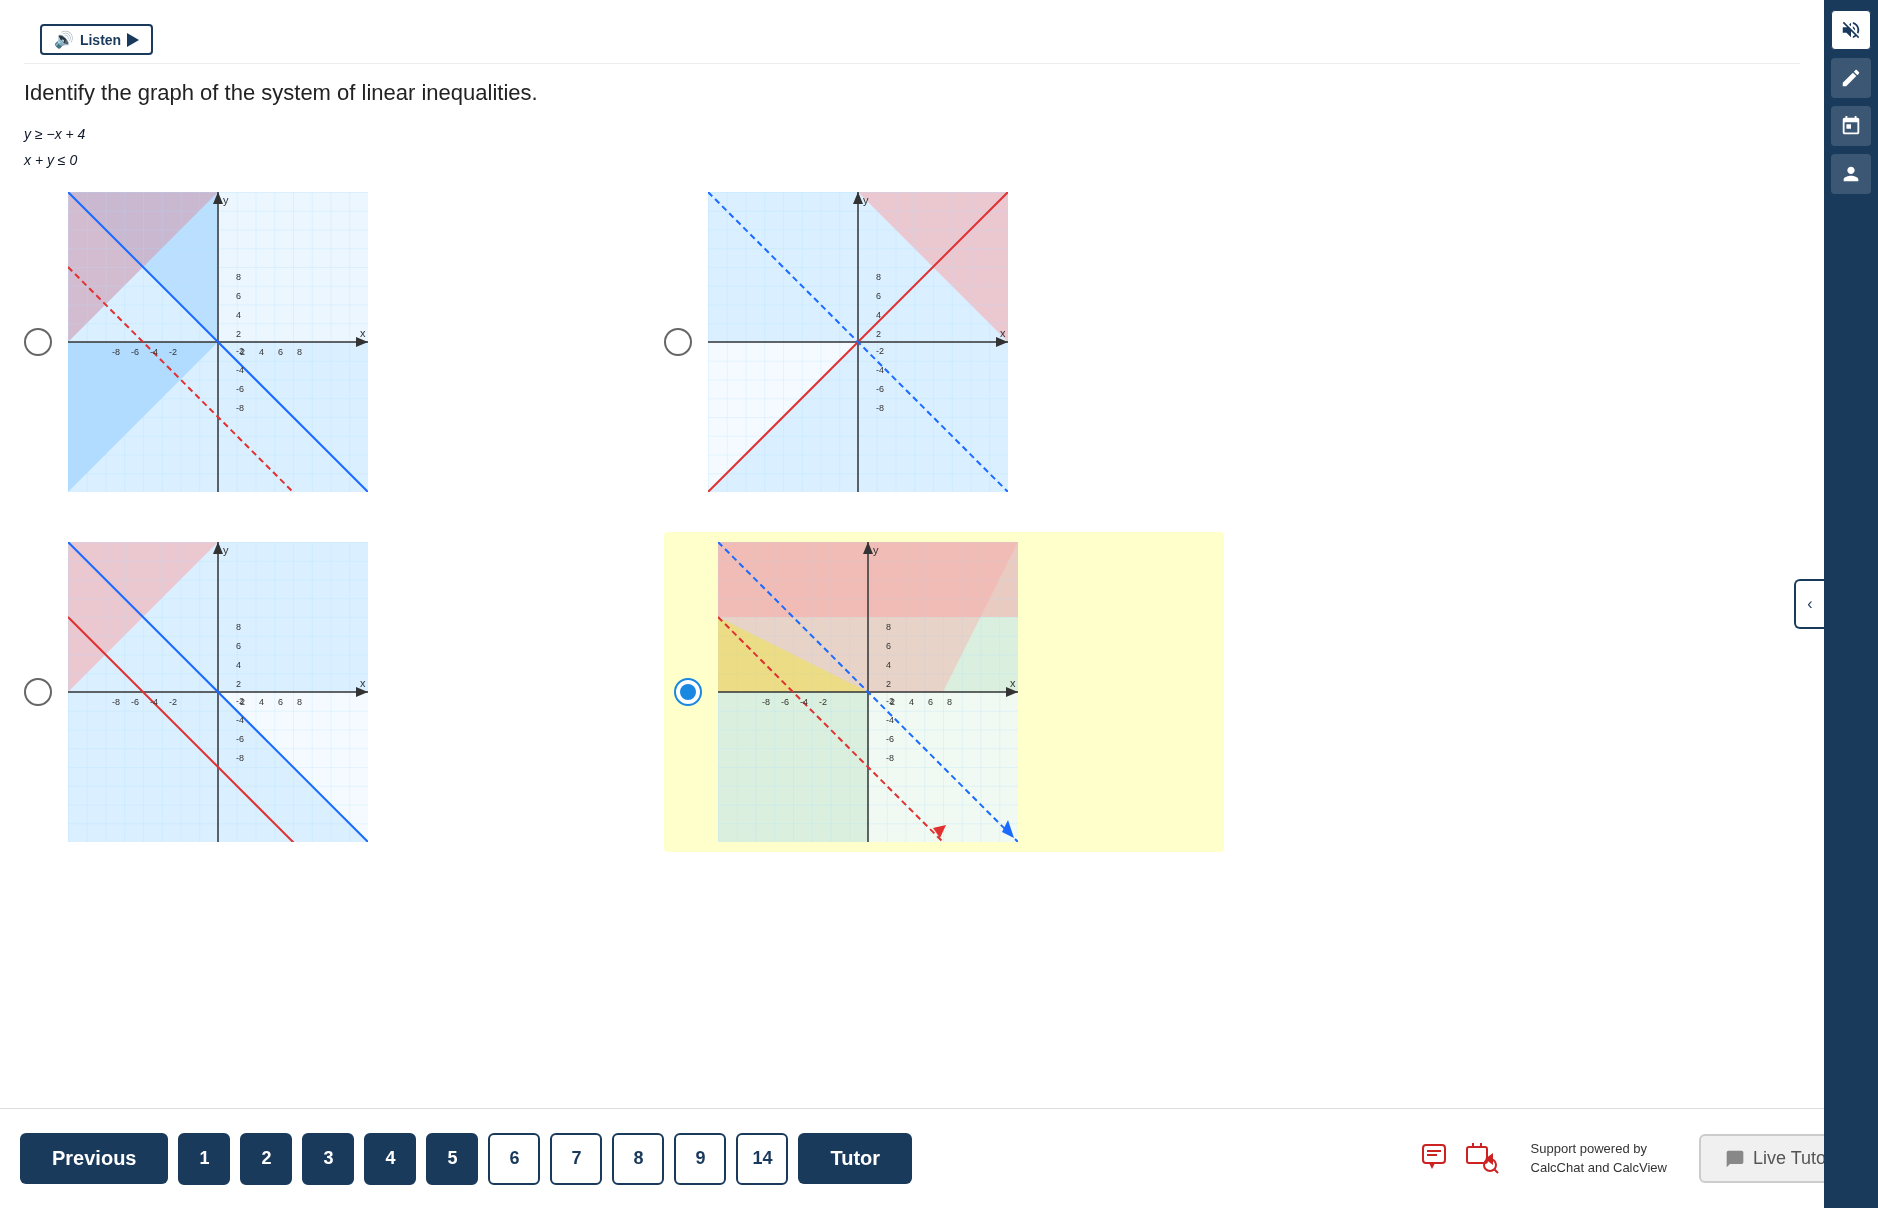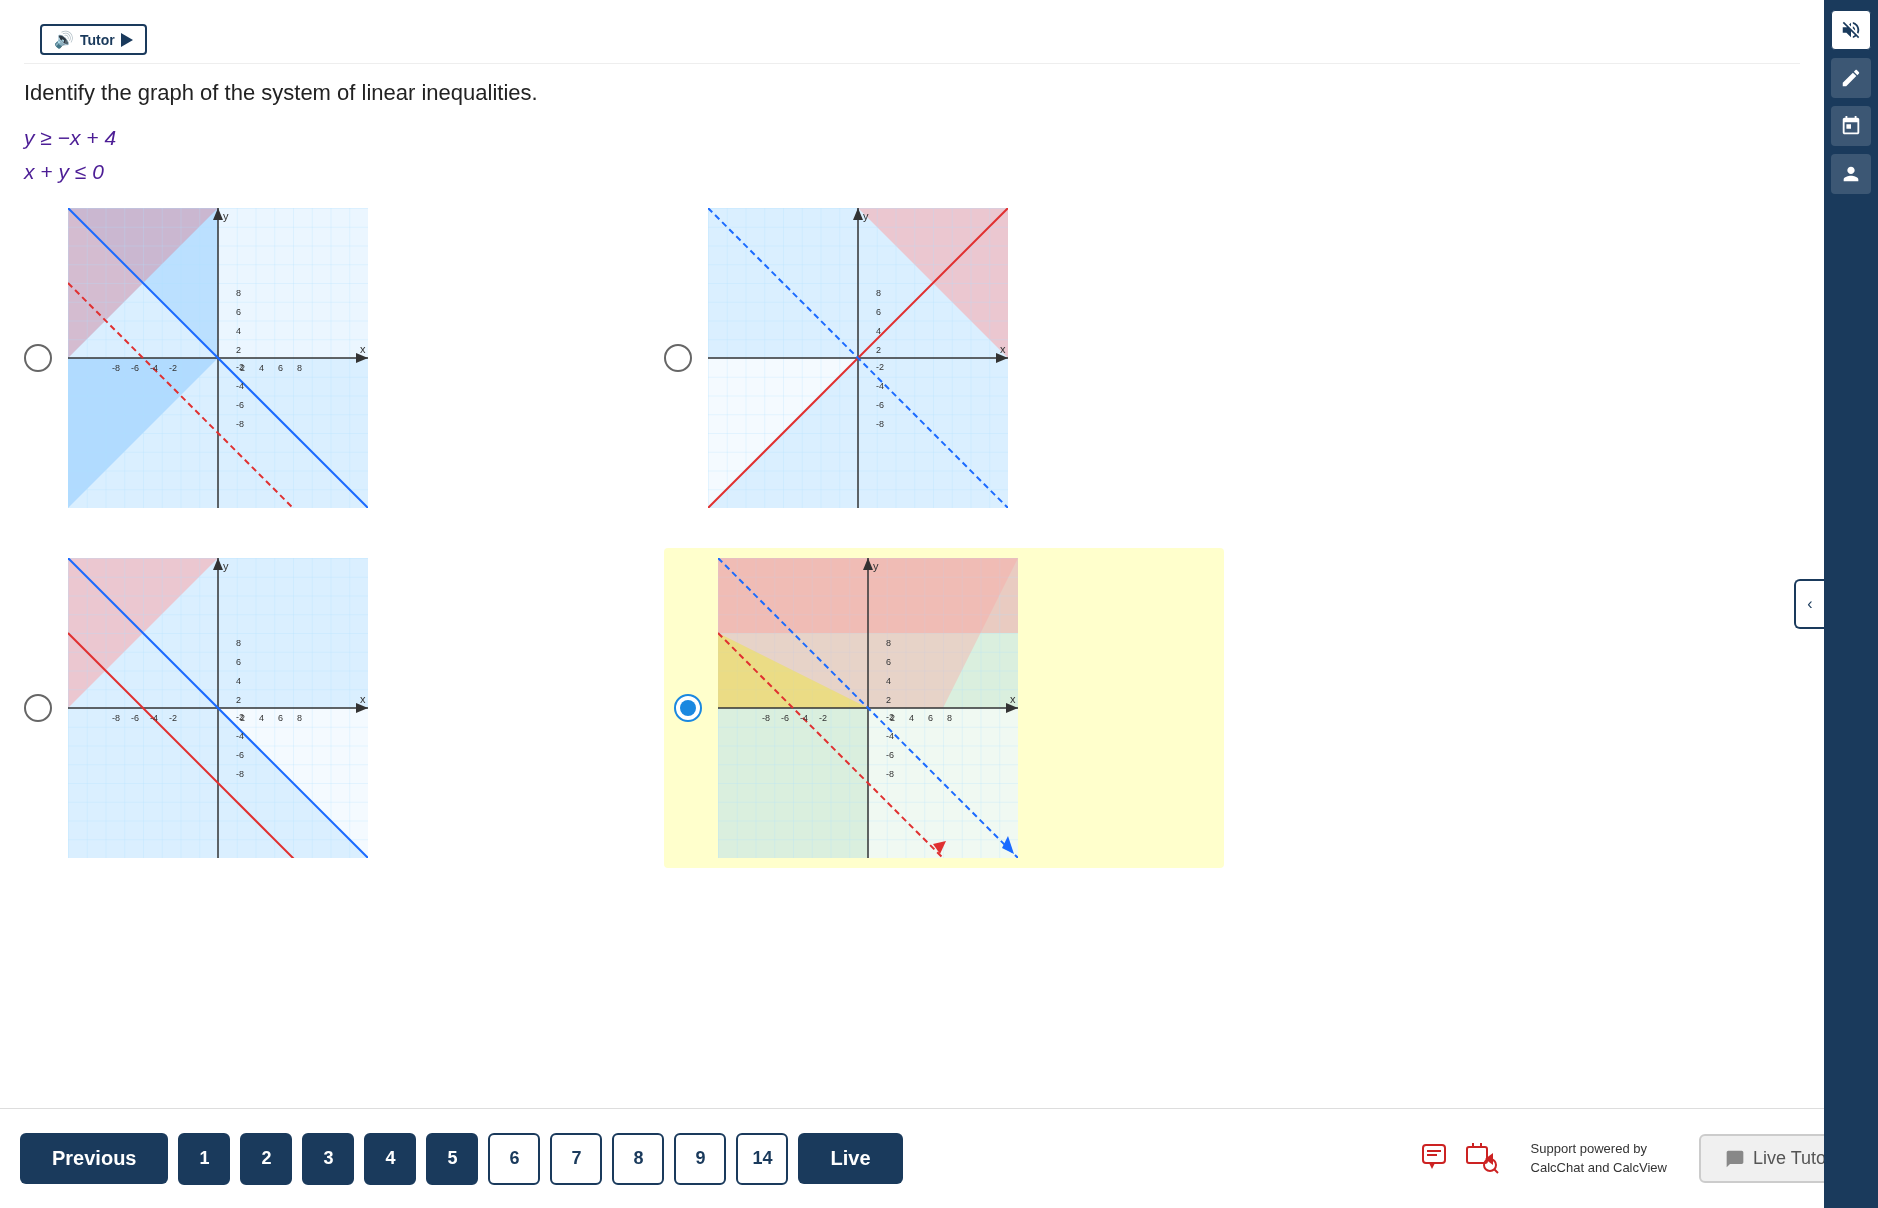--- a/index.html
+++ b/index.html
@@ -109,22 +109,22 @@
       font-size: 22px;
       color: #222;
       margin-bottom: 20px;
       margin-top: 16px;
     }
 
     .inequalities {
       margin-bottom: 24px;
     }
     .inequality {
-      font-size: 21px;
-      color: #4c1d95;
+      font-size: 14px;
+      color: #0f172a;
       margin-bottom: 10px;
       font-style: italic;
     }
 
     
     .graphs-grid {
       display: grid;
       grid-template-columns: 1fr 1fr;
       gap: 40px 80px;
       margin-top: 10px;
@@ -295,21 +295,21 @@
   </div>
 </div>
 
 <div class="collapse-arrow">‹</div>
 
 <div class="main-content">
 
   <div class="top-bar">
     <button class="listen-btn">
       <span class="speaker-icon">🔊</span>
-      <span>Tutor</span>
+      <span>Listen</span>
       <div class="play-icon"></div>
     </button>
   </div>
 
   <div class="question-text">Identify the graph of the system of linear inequalities.</div>
 
   <div class="inequalities">
     <div class="inequality">
       <i>y</i> ≥ −<i>x</i> + 4
     </div>
@@ -528,21 +528,21 @@
   <button class="page-num-btn active">2</button>
   <button class="page-num-btn active">3</button>
   <button class="page-num-btn active">4</button>
   <button class="page-num-btn active">5</button>
   <button class="page-num-btn">6</button>
   <button class="page-num-btn">7</button>
   <button class="page-num-btn">8</button>
   <button class="page-num-btn">9</button>
   <button class="page-num-btn">14</button>
 
-  <button class="nav-btn-next">Live</button>
+  <button class="nav-btn-next">Tutor</button>
 
   <div class="support-section">
     <div class="support-icons">
 
       <div class="support-icon">
         <svg width="36" height="36" viewBox="0 0 36 36">
           <rect x="2" y="4" width="22" height="18" rx="3" fill="none" stroke="#cc2222" stroke-width="2"></rect>
           <line x1="6" y1="10" x2="20" y2="10" stroke="#cc2222" stroke-width="2"></line>
           <line x1="6" y1="14" x2="16" y2="14" stroke="#cc2222" stroke-width="2"></line>
           <polygon points="8,22 14,22 11,28" fill="#cc2222"></polygon>

